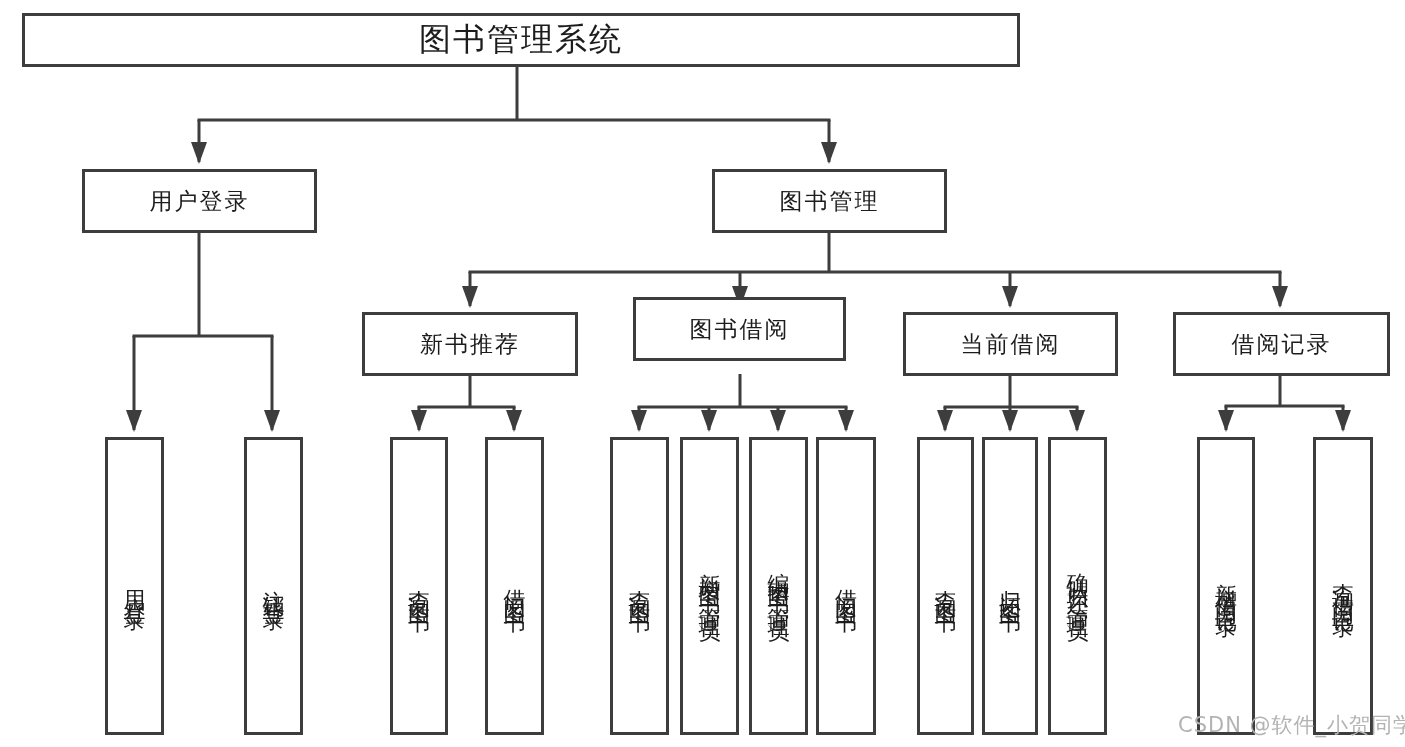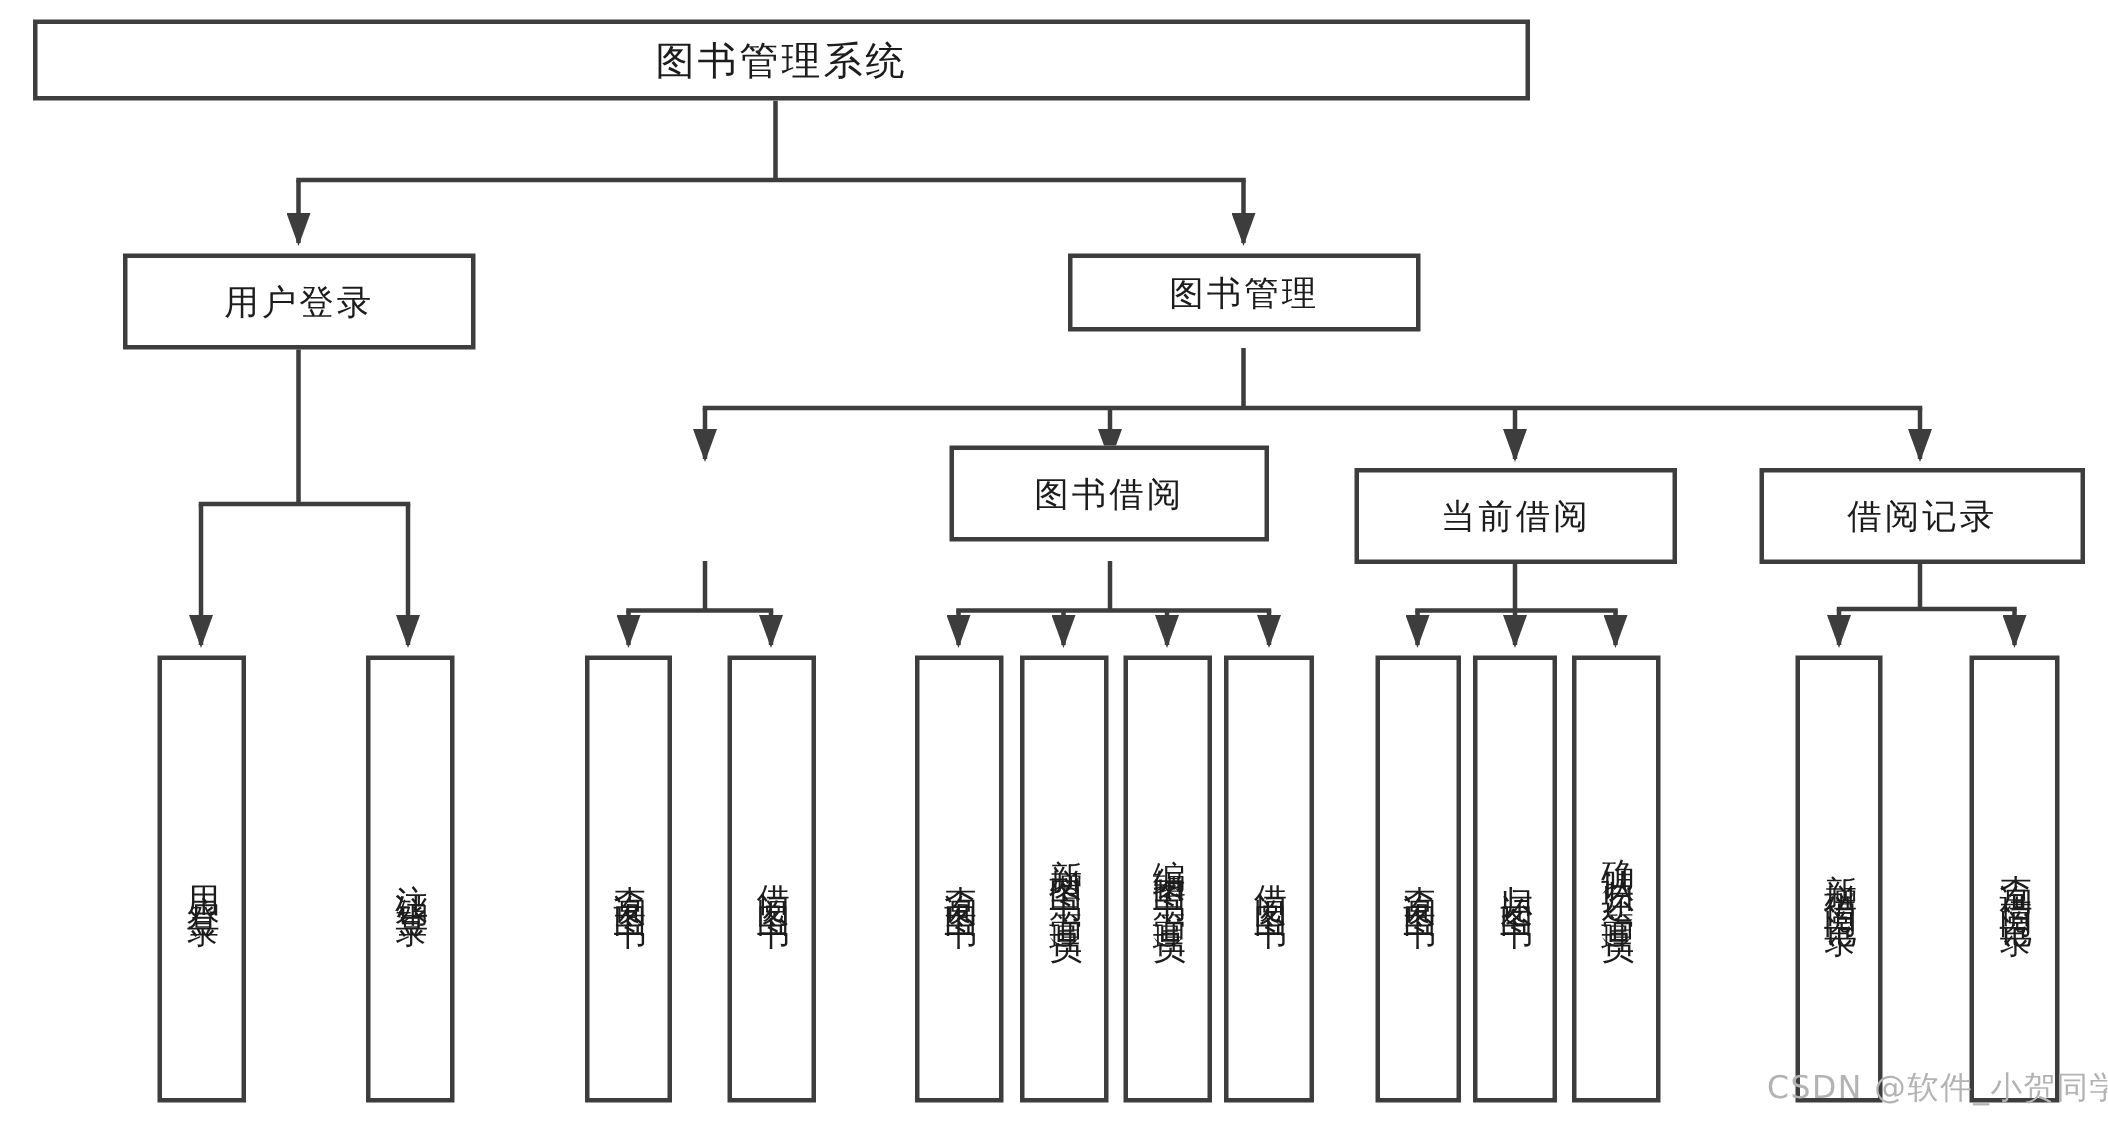--- a/index.html
+++ b/index.html
@@ -20,21 +20,21 @@
     align-items:center;
     justify-content:center;
     color:#1c1c1c;
     z-index:2;
   }
   .hlabel{
     font-size:23px;
     letter-spacing:2px;
     white-space:nowrap;
   }
-  .node.root .hlabel{font-size:26px;}
+  .node.root .hlabel{font-size:32px;}
   .vlabel{
     writing-mode:vertical-rl;
     text-orientation:mixed;
     font-size:22px;
     letter-spacing:7px;
     line-height:1;
     white-space:nowrap;
   }
   .watermark{
     position:absolute;
@@ -103,24 +103,27 @@
     </g>
   </svg>
 
   <div class="node root" style="left:22px;top:13px;width:998px;height:54px">
     <span class="hlabel">图书管理系统</span>
   </div>
 
   <div class="node" style="left:82px;top:169px;width:235px;height:64px">
     <span class="hlabel">用户登录</span>
   </div>
-  <div class="node" style="left:712px;top:169px;width:235px;height:52px">
+  <div class="node" style="left:712px;top:169px;width:235px;height:64px">
     <span class="hlabel">图书管理</span>
   </div>
 
+  <div class="node" style="left:362px;top:312px;width:216px;height:64px">
+    <span class="hlabel">新书推荐</span>
+  </div>
   <div class="node" style="left:633px;top:297px;width:213px;height:64px">
     <span class="hlabel">图书借阅</span>
   </div>
   <div class="node" style="left:1173px;top:312px;width:217px;height:64px">
     <span class="hlabel">借阅记录</span>
   </div>
   <div class="node" style="left:903px;top:312px;width:215px;height:64px">
     <span class="hlabel">当前借阅</span>
   </div>
 

